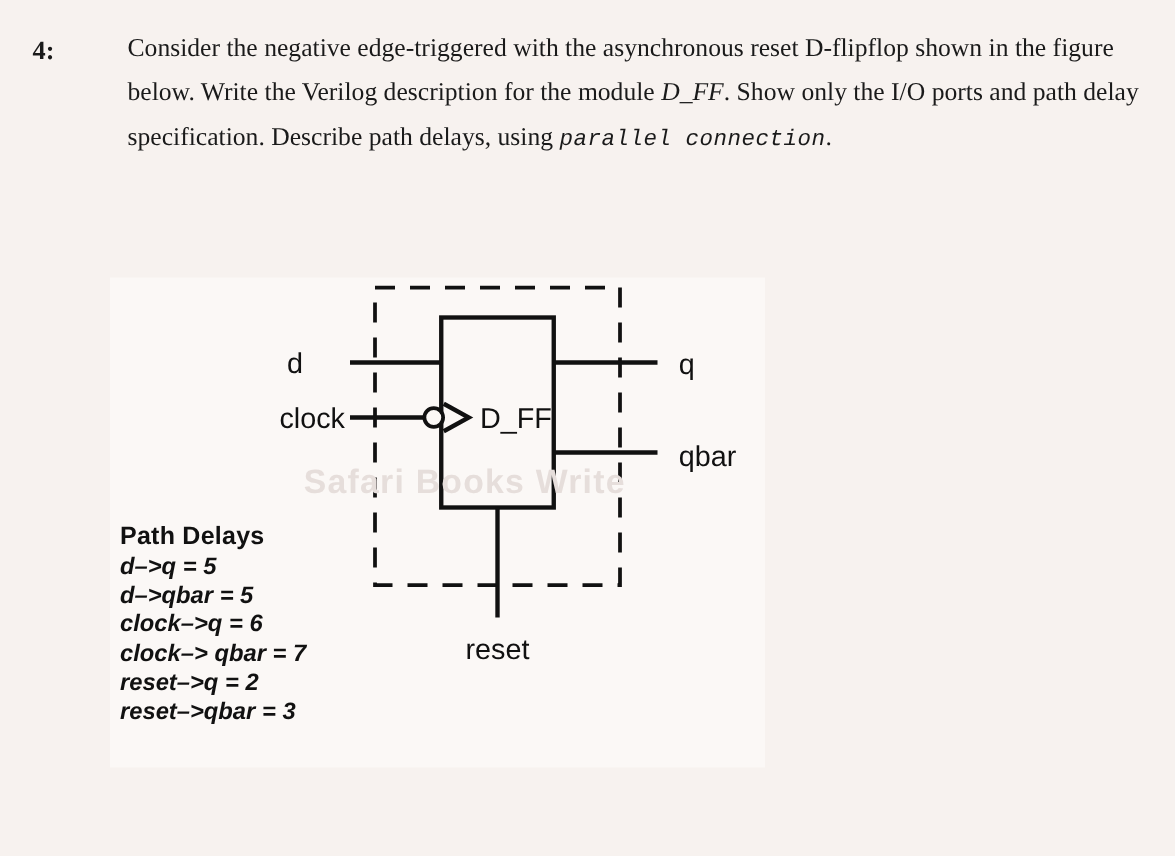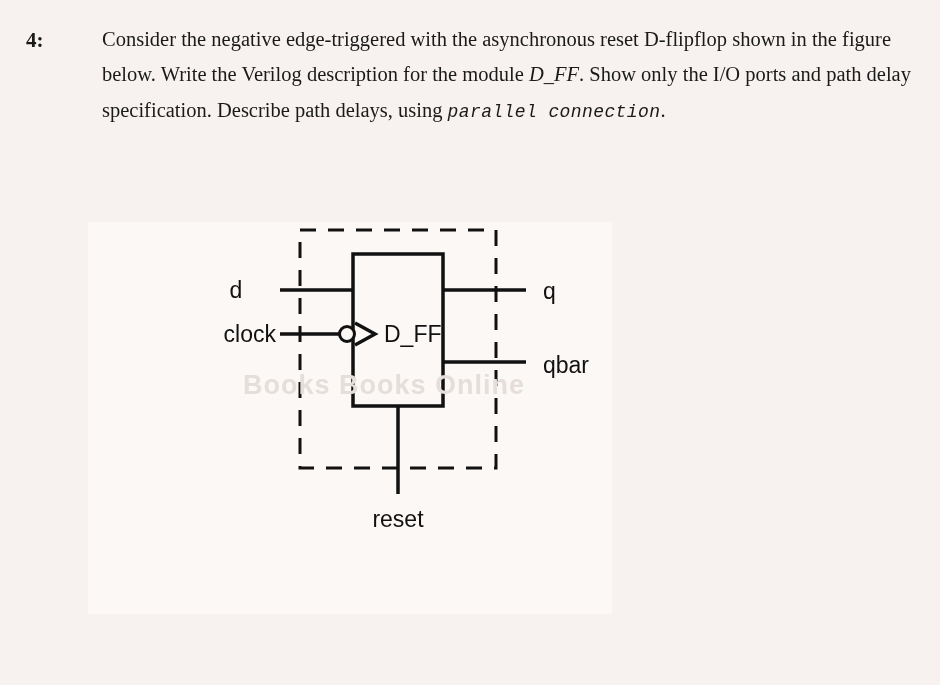--- a/index.html
+++ b/index.html
@@ -111,21 +111,21 @@
 
   <div class="question">
     <div class="q-number">4:</div>
     <div class="q-text">
       <span>Consider the negative edge-triggered with the asynchronous reset D-flipflop shown in the figure below. Write the Verilog description for the module </span><span class="ital">D_FF</span><span>. Show only the I/O ports and path delay specification. Describe path delays, using </span><span class="mono-inline">parallel connection</span><span>.</span>
     </div>
   </div>
 
   <div class="figure">
 
-    <div class="watermark">Books Books Online</div>
+    <div class="watermark">Safari Books Write</div>
 
     <svg class="fig-svg" width="524" height="392" viewBox="0 0 524 392">
 
       <rect x="212" y="8" width="196" height="238" fill="none" stroke="#111" stroke-width="3" stroke-dasharray="16 12"></rect>
 
       <rect x="265" y="32" width="90" height="152" fill="#fbf8f6" stroke="#111" stroke-width="3.5"></rect>
 
       <line x1="192" y1="68" x2="265" y2="68" stroke="#111" stroke-width="3.5"></line>
 
       <line x1="192" y1="112" x2="252" y2="112" stroke="#111" stroke-width="3.5"></line>
@@ -141,15 +141,24 @@
       <line x1="310" y1="184" x2="310" y2="272" stroke="#111" stroke-width="3.5"></line>
 
       <text class="lbl-big" x="148" y="76" text-anchor="middle">d</text>
       <text class="lbl-big" x="188" y="120" text-anchor="end">clock</text>
       <text class="lbl-big" x="455" y="77">q</text>
       <text class="lbl-big" x="455" y="151">qbar</text>
       <text class="lbl-big" x="310" y="305" text-anchor="middle">reset</text>
       <text class="lbl-big" x="296" y="120">D_FF</text>
     </svg>
 
+    <div class="delays">
+      <div class="delays-title">Path Delays</div>
+      <div class="delay-line">d–&gt;q = 5</div>
+      <div class="delay-line">d–&gt;qbar = 5</div>
+      <div class="delay-line">clock–&gt;q = 6</div>
+      <div class="delay-line">clock–&gt; qbar = 7</div>
+      <div class="delay-line">reset–&gt;q = 2</div>
+      <div class="delay-line">reset–&gt;qbar = 3</div>
+    </div>
 
   </div>
 </div>
 
 </body></html>

